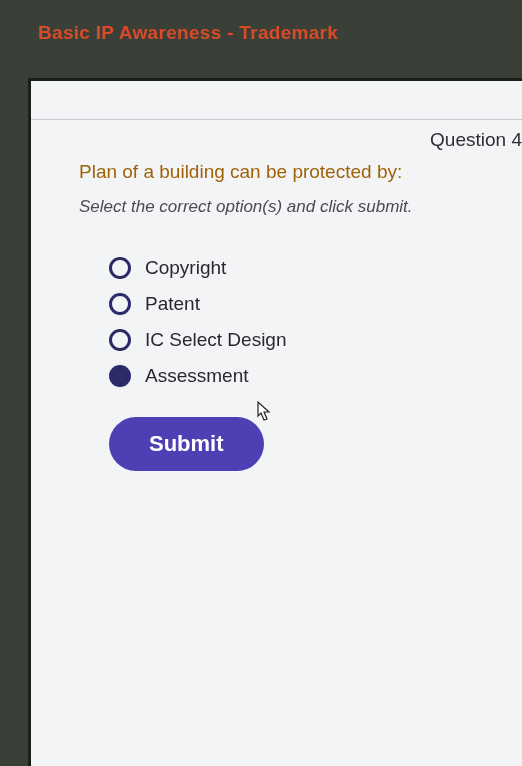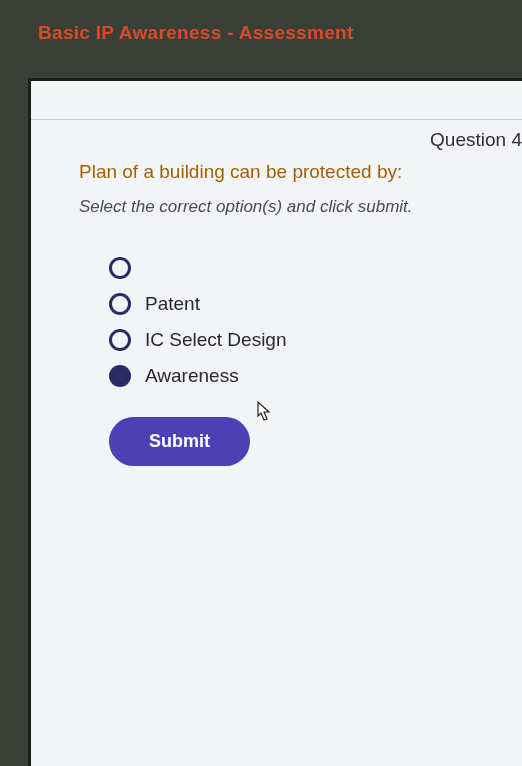--- a/index.html
+++ b/index.html
@@ -84,62 +84,63 @@
     color: #28292e;
   }
   .submit-wrap {
     padding-left: 30px;
     margin-top: 30px;
   }
   .submit-btn {
     background: #4e3fb5;
     color: #fff;
     border: none;
-    font-size: 18px;
+    font-size: 22px;
     font-weight: bold;
     padding: 14px 40px;
     border-radius: 30px;
     cursor: pointer;
   }
   .cursor {
     position: absolute;
     left: 252px;
     top: 400px;
     pointer-events: none;
   }
 </style>
 </head>
 <body>
 
 <div class="header">
-  <span>Basic IP Awareness - Assessment</span>
+  <span>Basic IP Awareness - Trademark</span>
 </div>
 
 <div class="panel">
   <div class="panel-top-line"></div>
 
   <div class="question-title">Question 4</div>
   <div class="question-text">Plan of a building can be protected by:</div>
   <div class="instruction">Select the correct option(s) and click submit.</div>
 
   <div class="options">
     <div class="option">
       <span class="radio-outer"></span>
+      <span class="option-label">Copyright</span>
     </div>
     <div class="option">
       <span class="radio-outer"></span>
       <span class="option-label">Patent</span>
     </div>
     <div class="option">
       <span class="radio-outer"></span>
       <span class="option-label">IC Select Design</span>
     </div>
     <div class="option">
       <span class="radio-outer selected"></span>
-      <span class="option-label">Awareness</span>
+      <span class="option-label">Assessment</span>
     </div>
   </div>
 
   <div class="submit-wrap">
     <button class="submit-btn">Submit</button>
   </div>
 </div>
 
 <svg class="cursor" width="22" height="26" viewBox="0 0 22 26">
   <path d="M6 2 L6 16 L9 13 L12 20 L15 19 L12 12 L17 12 Z" fill="#fdfdfd" stroke="#222" stroke-width="1.2"></path>

